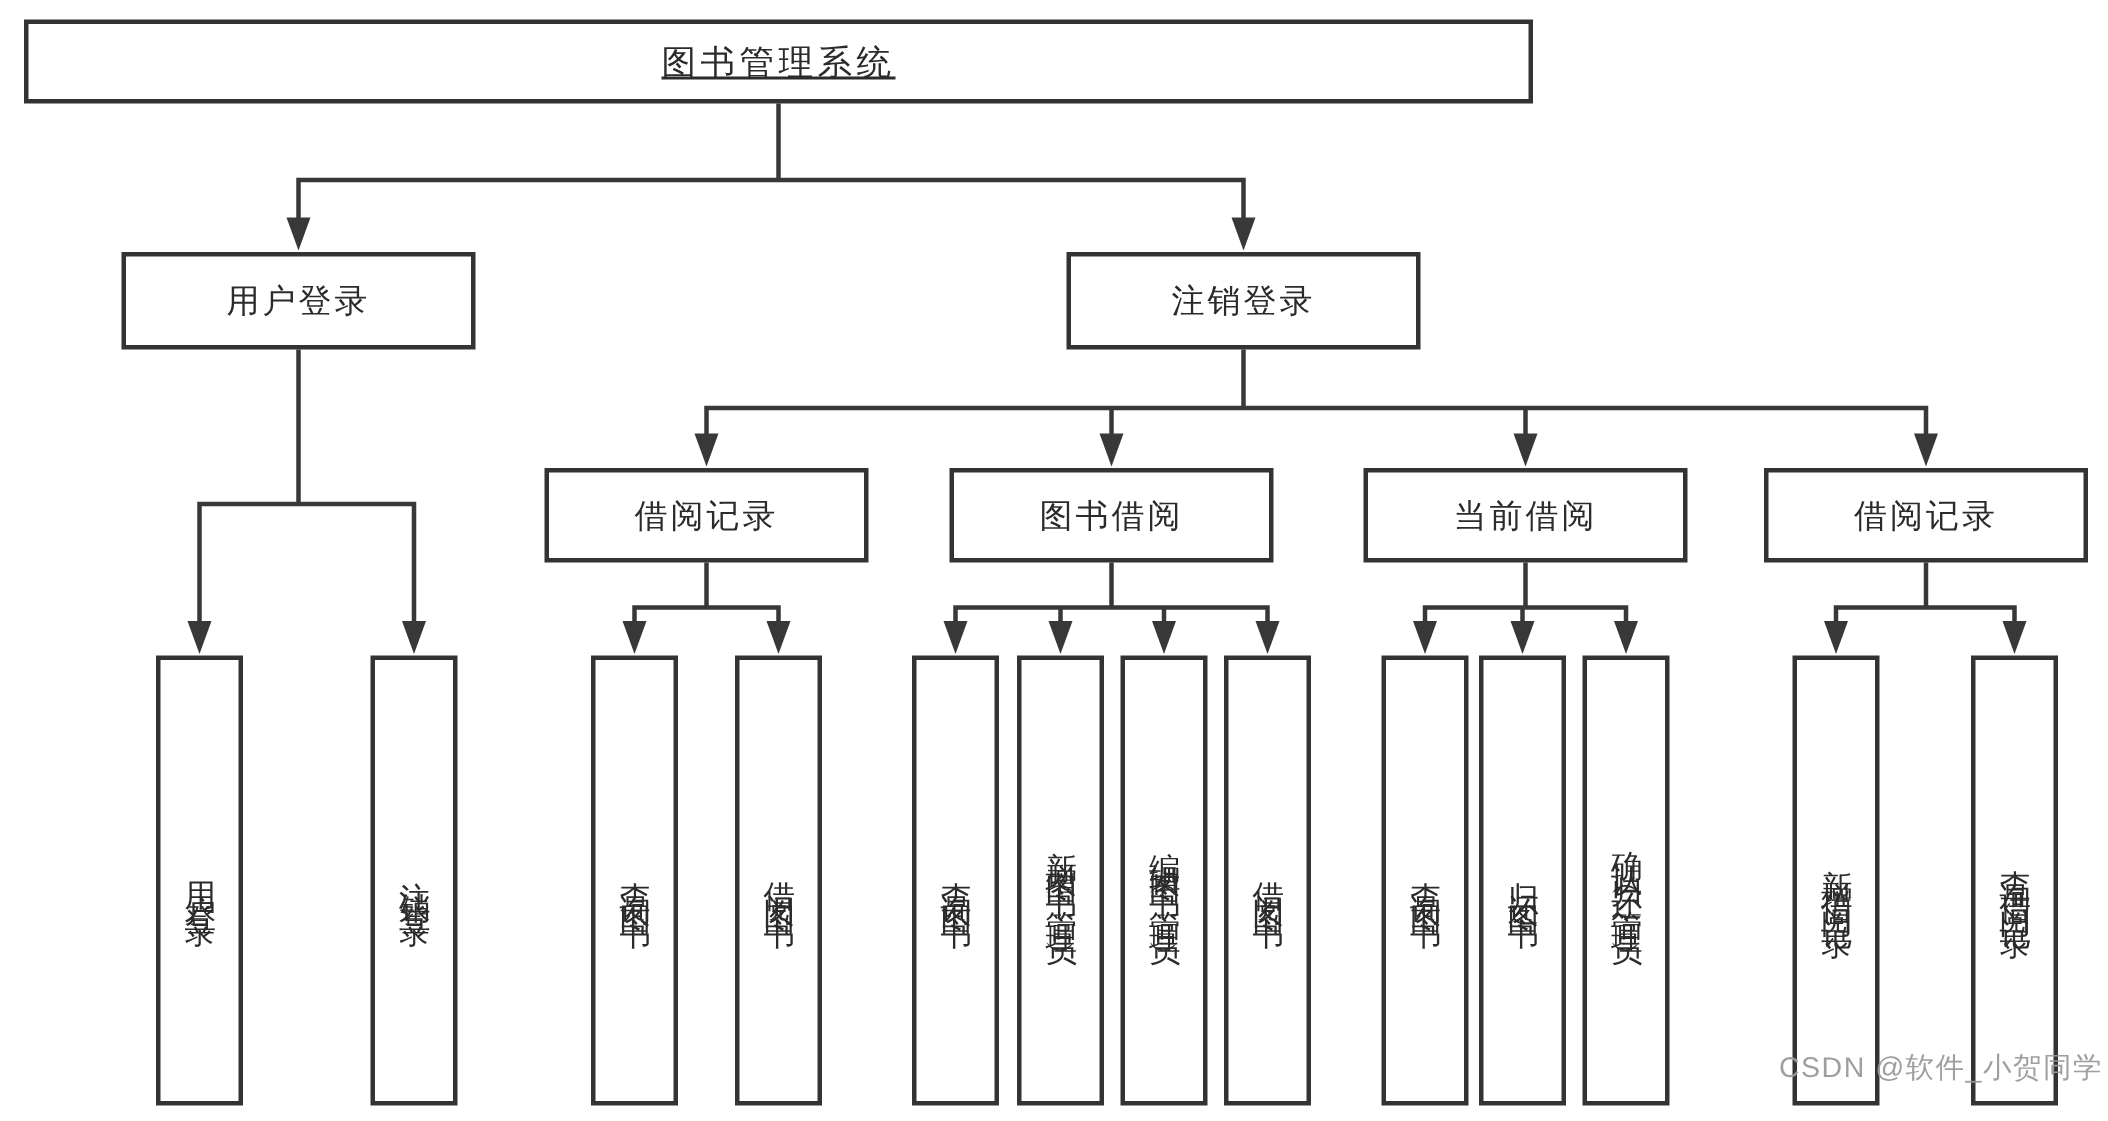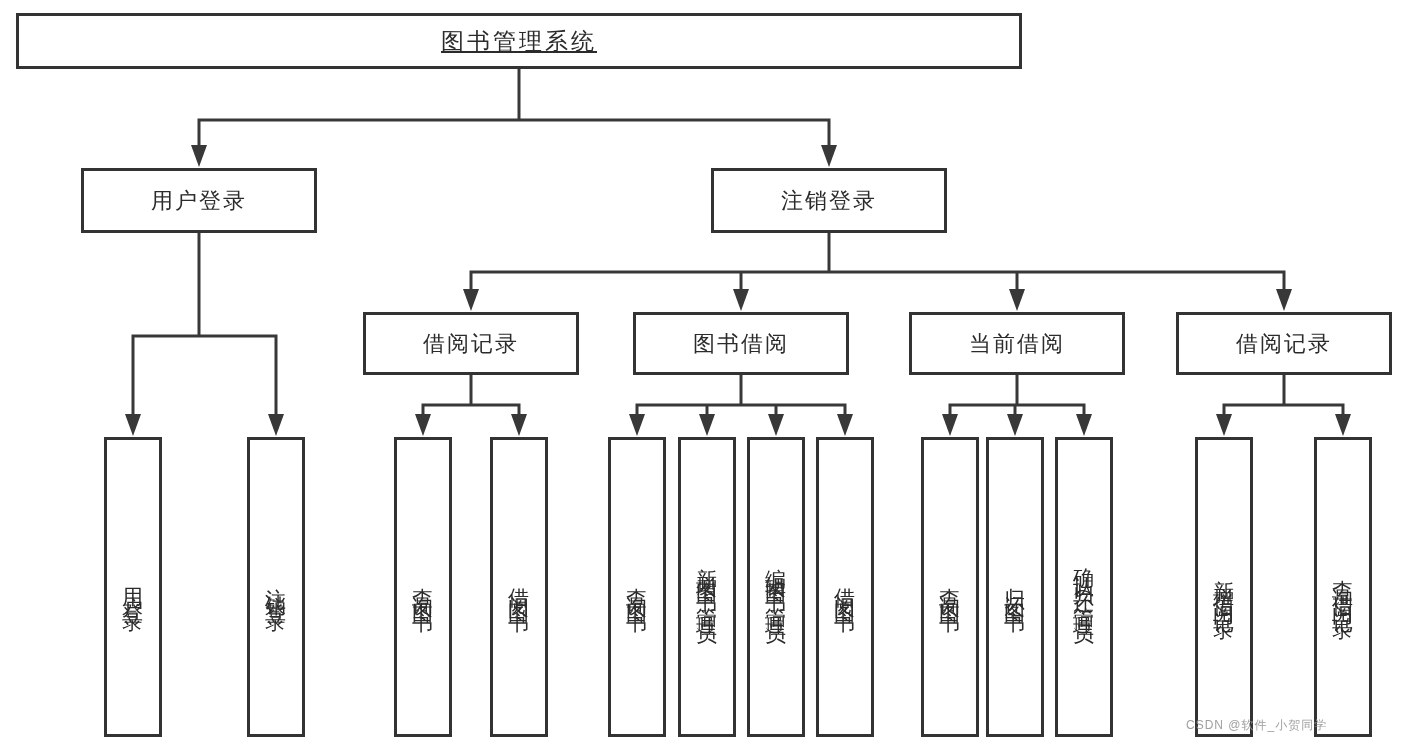--- a/index.html
+++ b/index.html
@@ -6,21 +6,21 @@
   body{font-family:"Liberation Sans","DejaVu Sans",sans-serif;}
   .canvas{position:relative;width:1405px;height:747px;background:#ffffff;overflow:hidden;}
   .edges{position:absolute;left:0;top:0;z-index:1;}
   .box{position:absolute;z-index:2;box-sizing:border-box;border:3px solid #333333;background:#ffffff;
        display:flex;align-items:center;justify-content:center;color:#2b2b2b;}
   .h-label{font-size:22px;letter-spacing:2px;white-space:nowrap;}
   .root-label{font-size:23px;letter-spacing:3px;text-decoration:underline;}
   .leaf{width:58px;top:437px;height:300px;}
   .leaf .v-label{writing-mode:vertical-rl;text-orientation:mixed;font-size:21px;letter-spacing:8px;
                  line-height:1;white-space:nowrap;}
-  .watermark{position:absolute;left:1186px;top:717px;z-index:3;font-size:12px;letter-spacing:1px;
+  .watermark{position:absolute;left:1186px;top:699px;z-index:3;font-size:19px;letter-spacing:1px;
              color:rgba(154,154,154,0.95);white-space:nowrap;}
 </style>
 </head>
 <body>
 
 <div class="canvas">
 
   <svg class="edges" width="1405" height="747" viewBox="0 0 1405 747" aria-hidden="true">
     <g stroke="#383838" stroke-width="3" fill="none">
 

